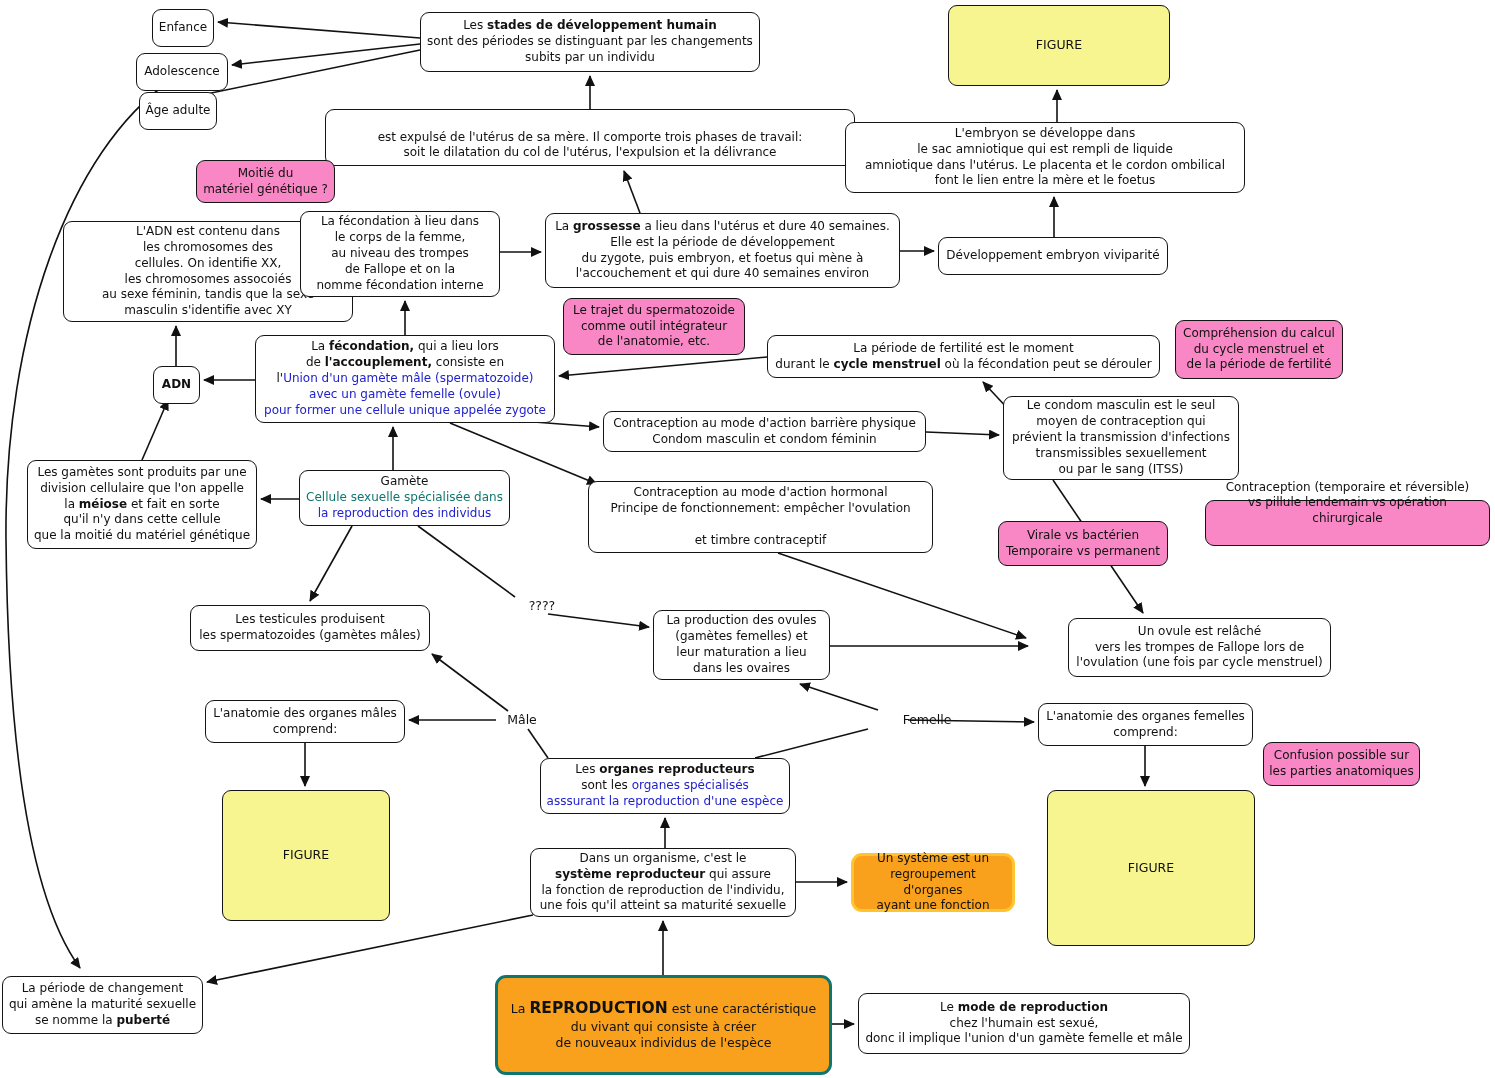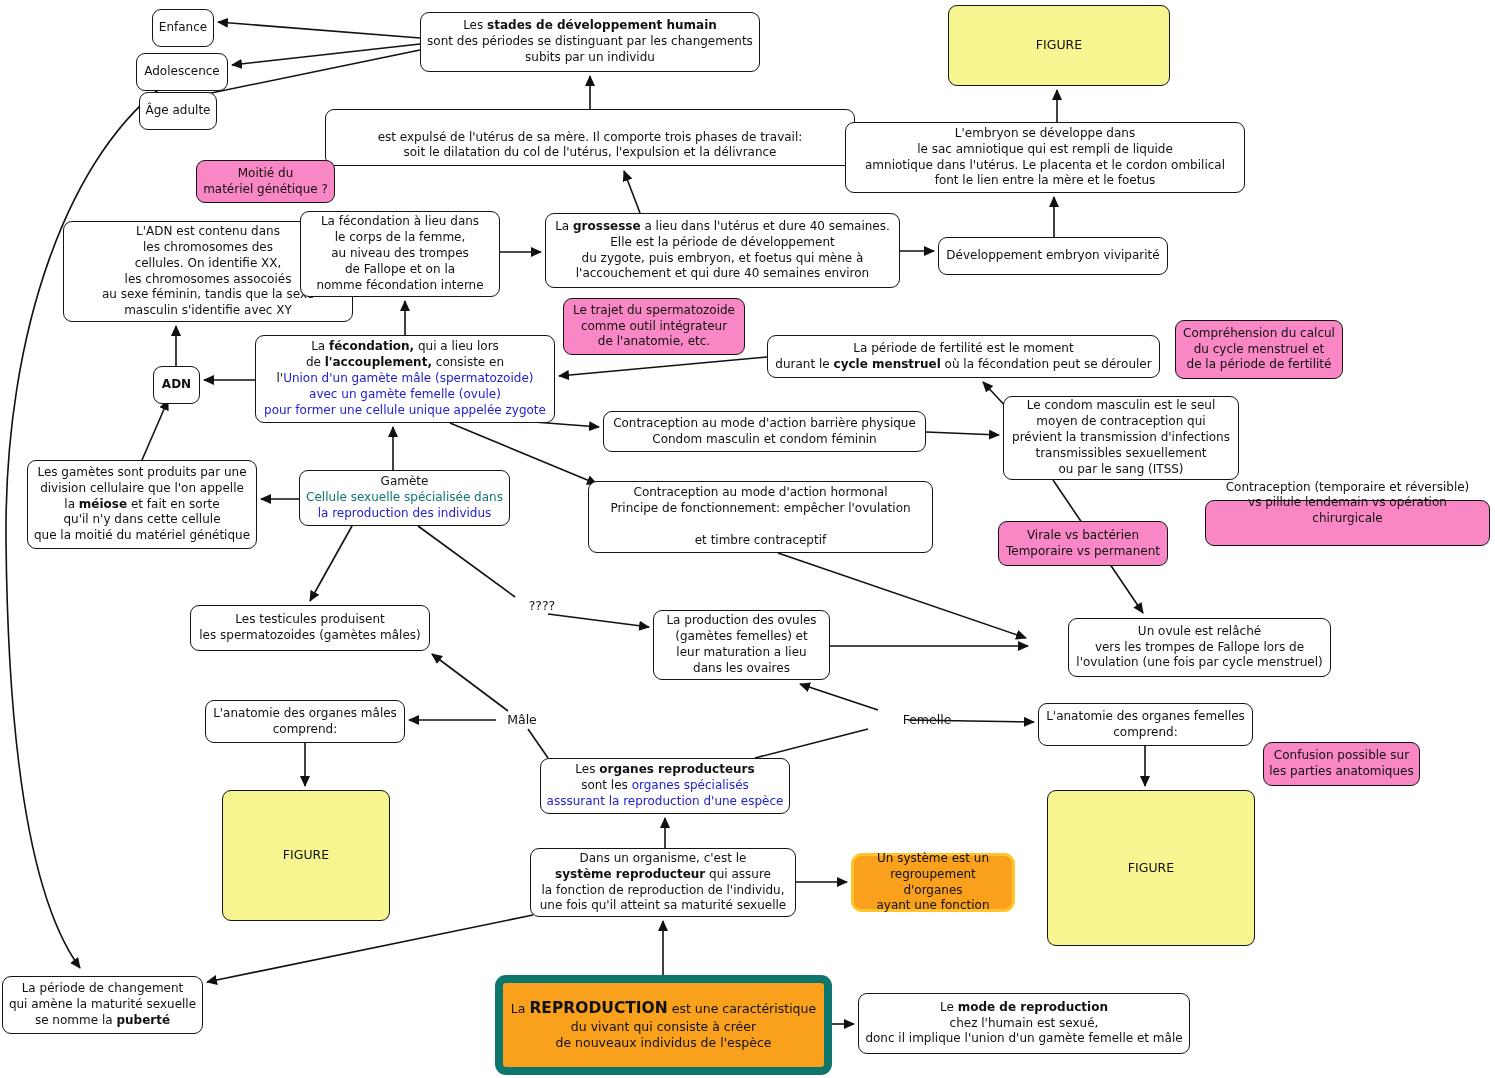--- a/index.html
+++ b/index.html
@@ -10,21 +10,21 @@
   }
   #edges{position:absolute;left:0;top:0;width:1495px;height:1078px;}
   .node{
     position:absolute;box-sizing:border-box;
     background:#fff;border:1.5px solid #141414;border-radius:9px;
     display:flex;align-items:center;justify-content:center;
     text-align:center;font-size:12px;line-height:1.32;padding:18px 5px;
   }
   .note{background:var(--pink,#f987c5);}
   .figure{background:var(--yellow,#f7f58f);font-size:12.5px;}
-  .accent{background:var(--orange,#f9a11d);border:8px solid #0f766e;border-radius:11px;font-size:12.5px;}
+  .accent{background:var(--orange,#f9a11d);border:3px solid #0f766e;border-radius:11px;font-size:12.5px;}
   .accent-glow{background:var(--orange,#f9a11d);border:3px solid var(--glow,#ffc42e);border-radius:11px;}
   .floating-label{
     position:absolute;font-size:12.5px;text-align:center;white-space:nowrap;
   }
   .txt{display:inline-block;}
 </style>
 </head>
 <body>
 
 <div id="canvas">

